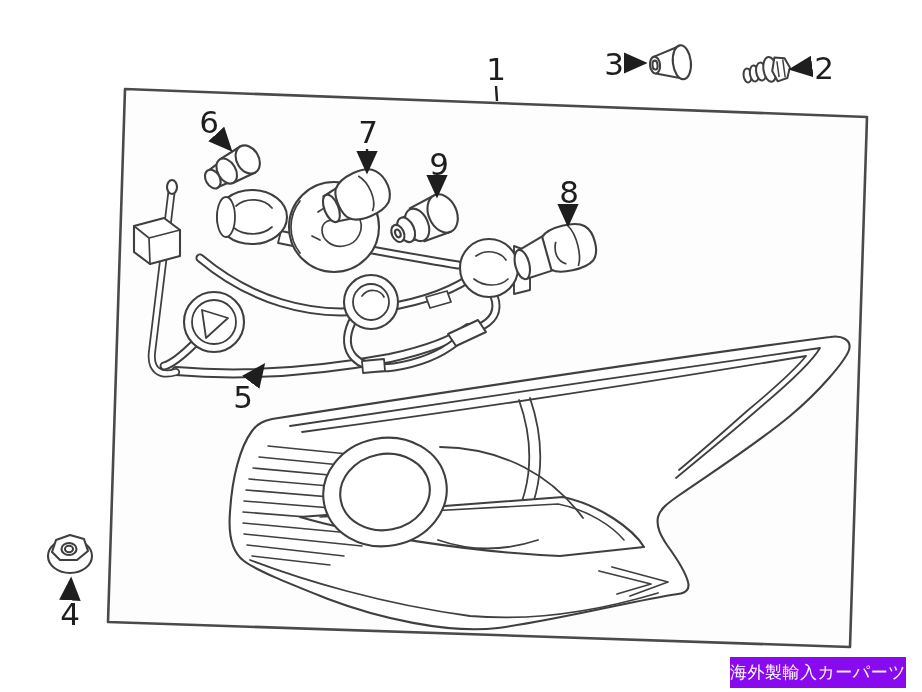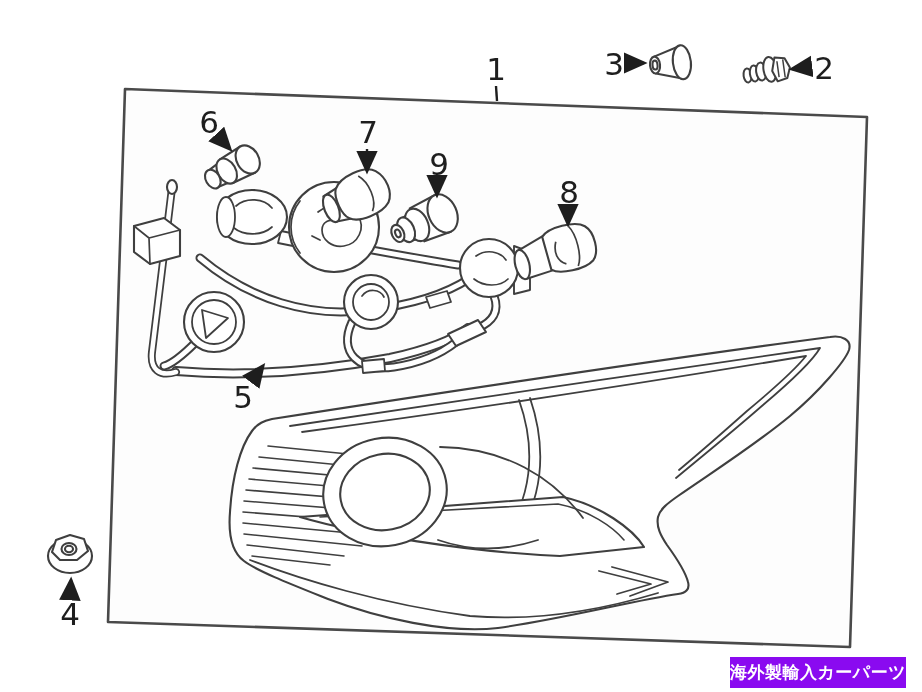--- a/index.html
+++ b/index.html
@@ -8,21 +8,21 @@
     font-family:"DejaVu Sans","Liberation Sans",sans-serif;overflow:hidden;
   }
   .stage svg{position:absolute;left:0;top:0;}
   .callout-num{
     font-family:"DejaVu Sans","Liberation Sans",sans-serif;
     font-size:31px;fill:#1e1e1e;text-anchor:middle;
   }
   .banner{
     position:absolute;left:730px;top:657px;width:176px;height:31px;
     background:#8a0af0;color:#ffffff;display:flex;align-items:center;justify-content:center;
-    font-size:17px;font-weight:bold;letter-spacing:0.5px;white-space:nowrap;
+    font-size:17px;font-weight:normal;letter-spacing:0.5px;white-space:nowrap;
   }
 </style>
 </head>
 <body>
 
 <div class="stage">
 
 <svg width="922" height="692" viewBox="0 0 922 692">
   <defs>
     <marker id="ah" orient="auto" markerWidth="12" markerHeight="10" refX="8.5" refY="4.5">

